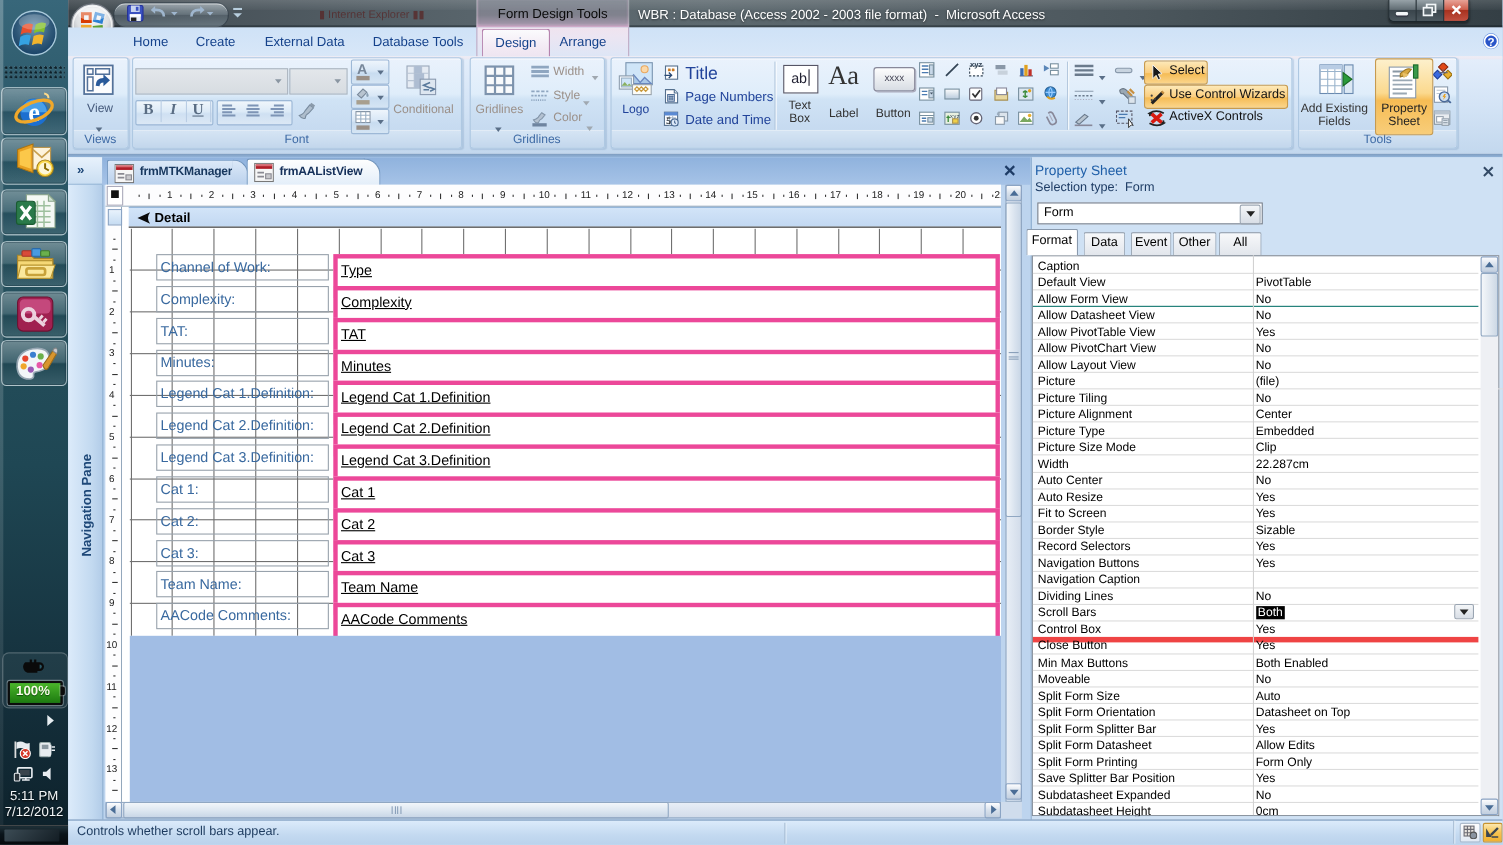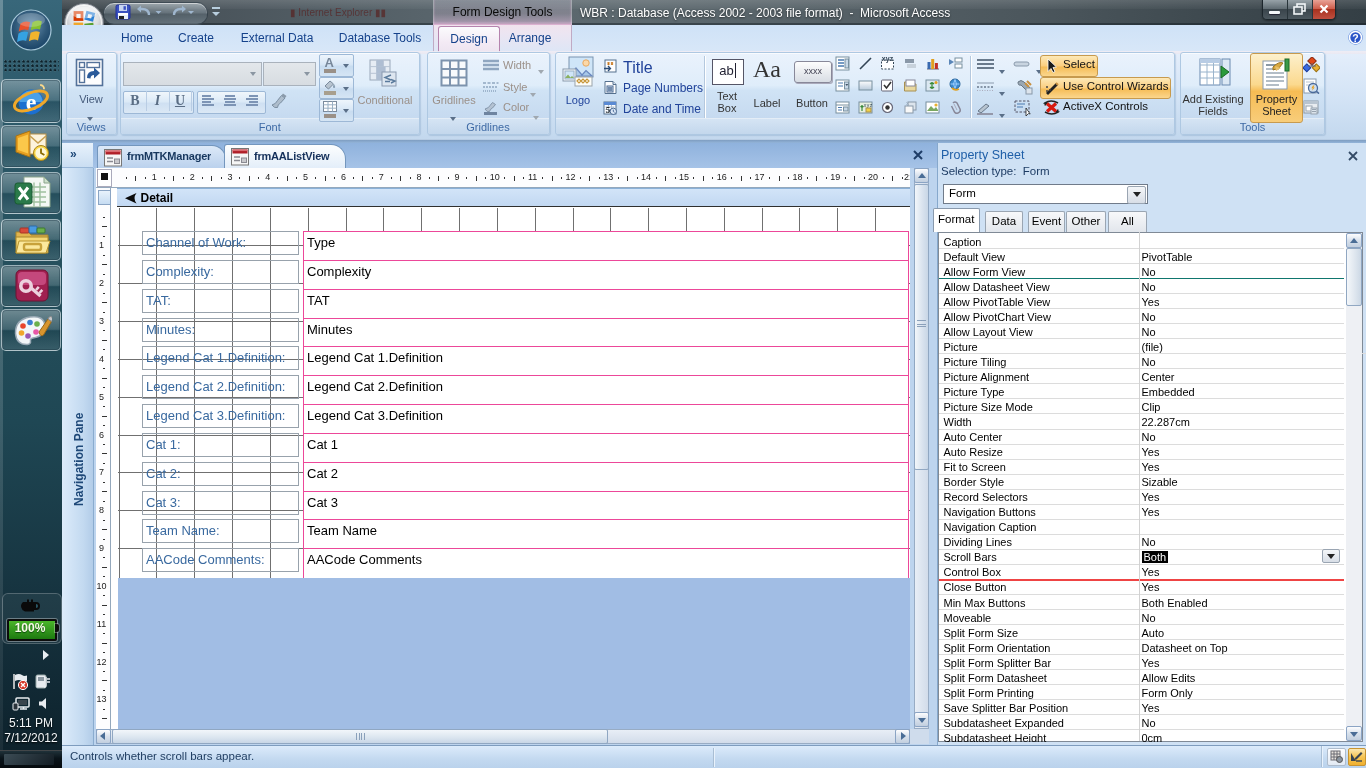--- a/index.html
+++ b/index.html
@@ -13,22 +13,22 @@
  box-shadow:inset 0 1px 0 rgba(255,255,255,.7), 1px 1px 1px rgba(130,160,195,.35);}
 .btxt{position:absolute;font-size:11px;color:#333;text-align:center;}
 .dda{display:inline-block;width:0;height:0;border-left:3px solid transparent;
  border-right:3px solid transparent;border-top:4px solid #5a6f88;vertical-align:middle;}
 .prow{position:absolute;left:0;height:15px;font-size:11px;color:#000;white-space:nowrap;}
 .pname{position:absolute;left:5px;top:2.5px;}
 .pval{position:absolute;left:203px;top:2.5px;}
 .rnum{position:absolute;font-size:9px;color:#222;}
 .lblbox{position:absolute;left:142px;width:157px;height:24px;border:1px solid #98a2ac;
  box-sizing:border-box;font-size:13px;color:#39699f;line-height:22px;padding-left:3px;overflow:hidden;white-space:nowrap;}
-.txtbox{position:absolute;left:303px;width:606px;height:40px;border:1px solid #ec4899;
- box-sizing:border-box;font-size:13px;color:#000;line-height:22px;padding-left:3px;background:#fff;}
+.txtbox{position:absolute;left:303px;width:606px;height:40px;border:4px solid #ec4899;
+ box-sizing:border-box;font-size:13px;color:#000;line-height:22px;padding-left:3px;background:#fff;text-decoration:underline;}
 .orangebtn{position:absolute;border:1px solid #c79a4e;border-radius:3px;
  background:linear-gradient(180deg,#fde9b8,#fbce7f 50%,#f5bc56 55%,#fbd68d);
  font-size:11.5px;color:#111;}
 </style></head><body>
 
 <div class="ab" style="left:0;top:0;width:62px;height:768px;
 background:linear-gradient(180deg,#38677a 0%,#2e5b6c 12%,#27525f 30%,#1f4754 55%,#16333f 78%,#102732 92%,#0d2029 100%);">
 <div class="ab" style="left:0;top:0;width:3px;height:768px;background:linear-gradient(180deg,rgba(255,255,255,.25),rgba(255,255,255,.05));"></div>
 </div>
 <svg class="ab" style="left:9px;top:8px;" width="44" height="44" viewBox="0 0 44 44">
@@ -930,21 +930,21 @@
     <span class="pval"></span>
   </div>
 <div class="prow" style="left:938.5px;top:533.8px;width:405px;border-bottom:1px solid #dcdcdc;">
 <span class="pname">Dividing Lines</span>
     <span class="pval">No</span>
   </div>
 <div class="prow" style="left:938.5px;top:548.8px;width:405px;border-bottom:1px solid #dcdcdc;">
 <span class="pname">Scroll Bars</span>
     <span class="pval"><span style="background:#000;color:#fff;padding:0 2px;">Both</span></span>
   </div>
-<div class="prow" style="left:938.5px;top:563.9px;width:405px;border-bottom:2px solid #ef4444;">
+<div class="prow" style="left:938.5px;top:563.9px;width:405px;border-bottom:5px solid #ef4444;">
 <span class="pname">Control Box</span>
     <span class="pval">Yes</span>
   </div>
 <div class="prow" style="left:938.5px;top:578.9px;width:405px;border-bottom:1px solid #dcdcdc;">
 <span class="pname">Close Button</span>
     <span class="pval">Yes</span>
   </div>
 <div class="prow" style="left:938.5px;top:594.0px;width:405px;border-bottom:1px solid #dcdcdc;">
 <span class="pname">Min Max Buttons</span>
     <span class="pval">Both Enabled</span>

